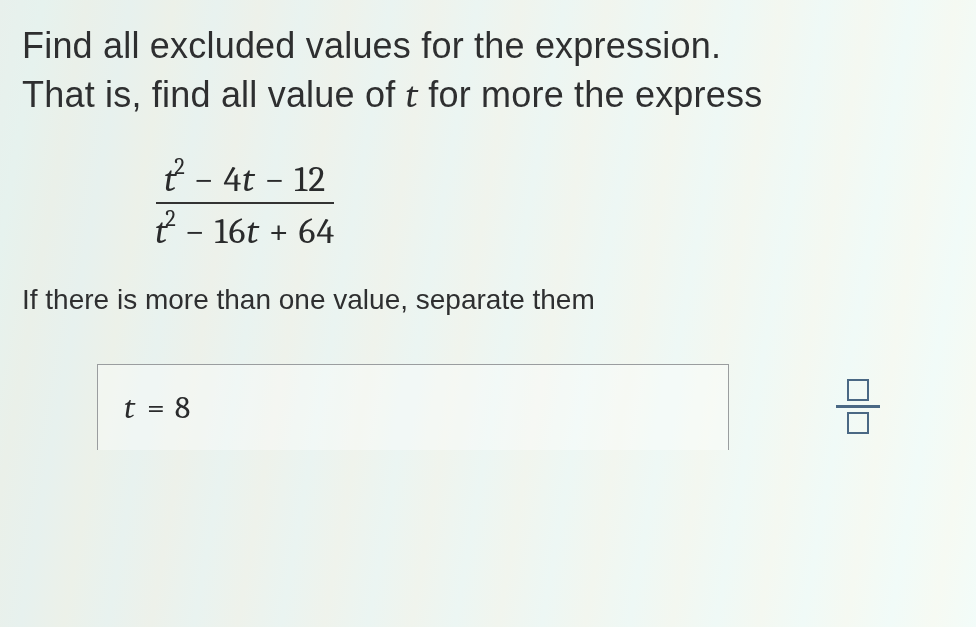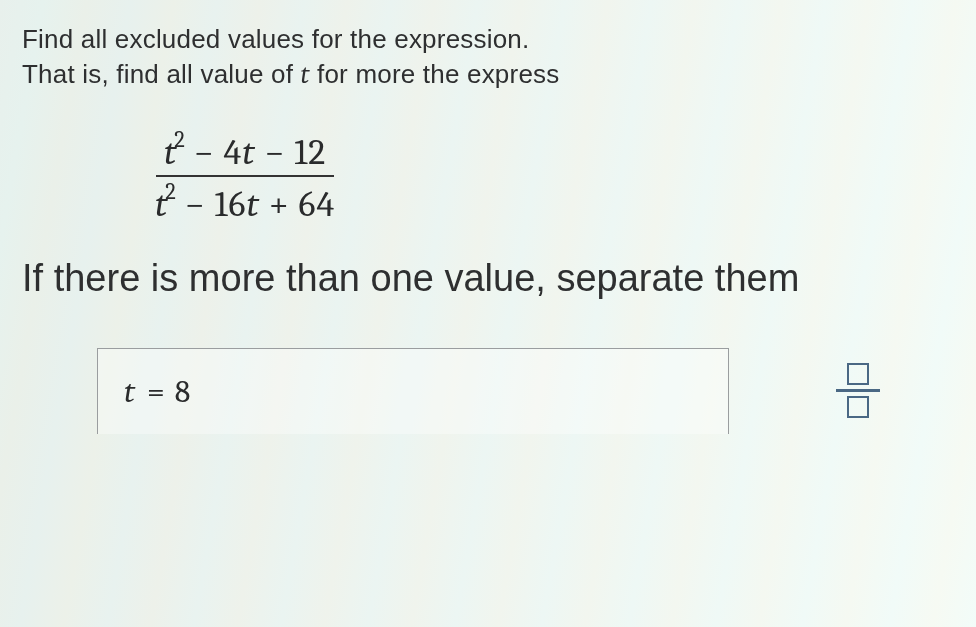--- a/index.html
+++ b/index.html
@@ -16,21 +16,21 @@
       #edf7f4 60%, #f2f6ef 64%, #eef8f5 68%, #f3f7f0 72%, #eff9f6 76%,
       #f4f8f1 80%, #f0faf7 84%, #f5f9f2 88%, #f1fbf8 92%, #f6faf3 96%,
       #f2fcf9 100%);
     overflow: hidden;
   }
   .page {
     padding: 22px 0 0 22px;
     color: #2e2f30;
   }
   .prompt-line {
-    font-size: 26px;
+    font-size: 36px;
     letter-spacing: 0.2px;
     line-height: 1.35;
     white-space: nowrap;
   }
   .italic { font-style: italic; font-family: "Cambria", "Georgia", serif; }
   .math-block {
     margin-top: 32px;
     margin-left: 125px;
     font-family: "Cambria Math", "Cambria", "Georgia", serif;
     font-size: 36px;
@@ -49,21 +49,21 @@
   .frac-num { border-bottom: 2.5px solid #333; }
   sup.exp {
     font-size: 0.62em;
     vertical-align: 0.75em;
     margin-left: -3px;
     margin-right: -1px;
   }
   .varit { font-style: italic; }
   .note-line {
     margin-top: 30px;
-    font-size: 38px;
+    font-size: 28px;
     white-space: nowrap;
   }
   .answer-row {
     margin-top: 48px;
     margin-left: 75px;
     display: flex;
     align-items: center;
     gap: 106px;
   }
   .answer-box {

